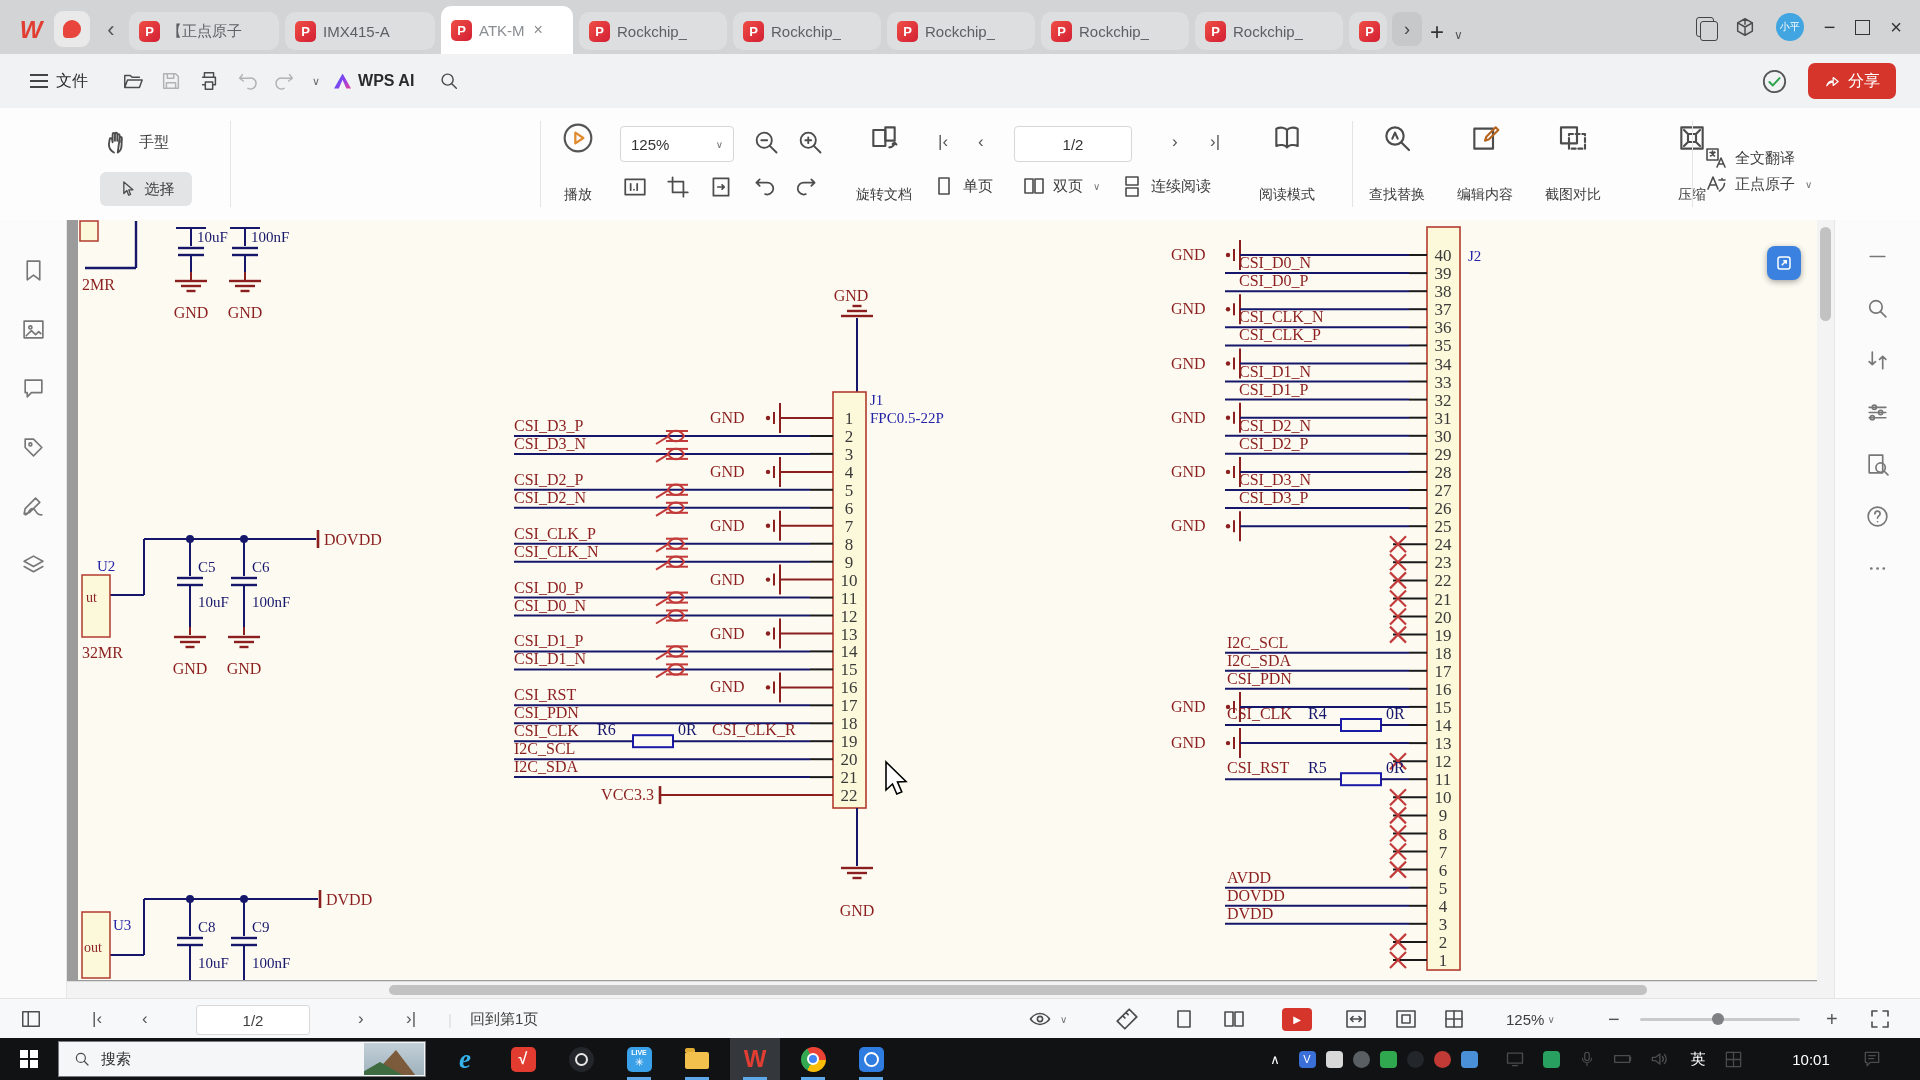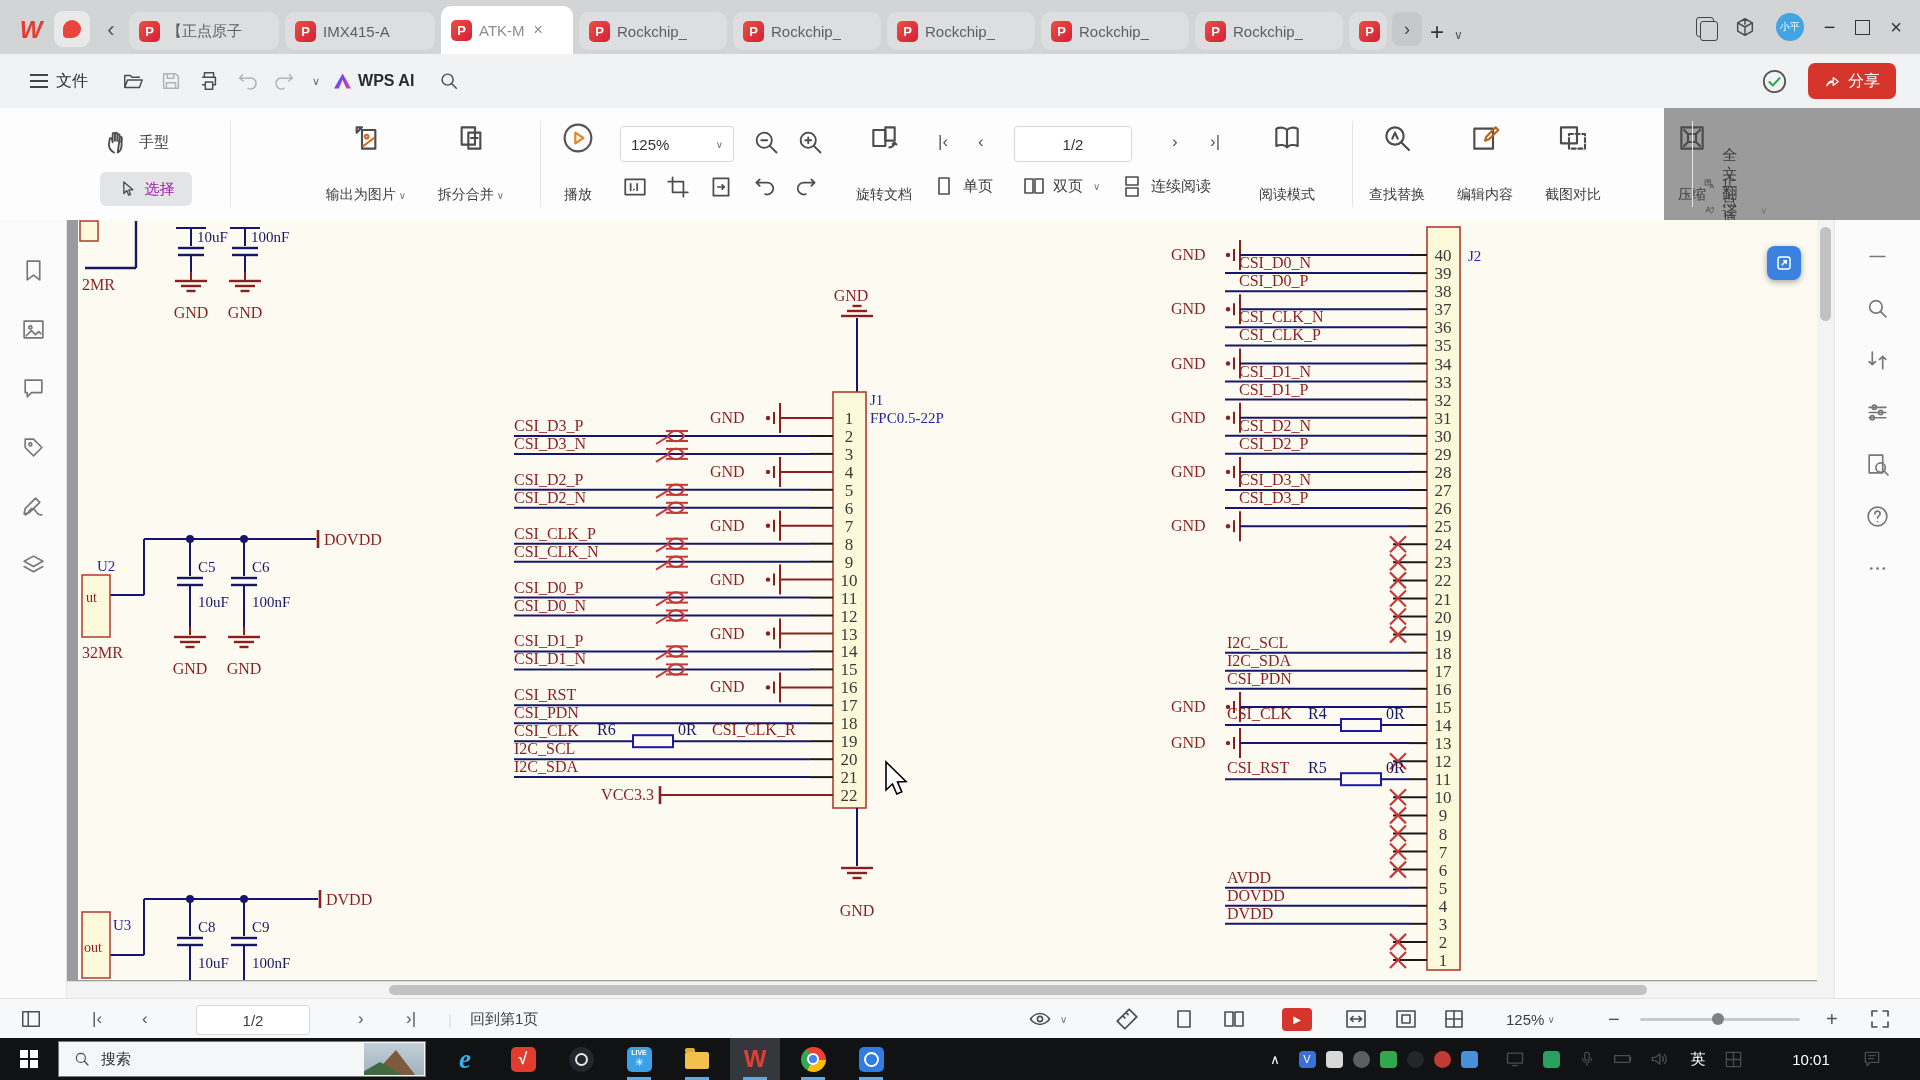--- a/index.html
+++ b/index.html
@@ -35,26 +35,26 @@
   .dim{opacity:.38}
   #menu-items{display:flex;margin-left:56px}
   .mitem{padding:6px 15px;margin:0 6px;position:relative}
   .mitem.active{color:#c7342c}
   .mitem.active:after{content:'';position:absolute;left:12px;right:12px;bottom:-10px;height:3px;background:#c7342c;border-radius:2px}
   .wpsai{display:flex;align-items:center;gap:7px;margin:0 14px;font-weight:600}
   .ailogo{width:17px;height:15px;background:linear-gradient(120deg,#2d6cdf,#8a3ff2,#e84393);clip-path:polygon(50% 0,100% 100%,72% 100%,50% 42%,28% 100%,0 100%)}
   .mright{margin-left:auto;display:flex;align-items:center;gap:20px;padding-right:24px}
   .share{height:36px;padding:0 16px;border-radius:7px;background:#d5352b;color:#fff;display:flex;align-items:center;gap:7px;font-size:16px}
   
-  .toolbar{position:absolute;top:108px;left:0;width:1664px;height:112px;background:#fdfdfe;border-bottom:6px solid #be185d}
+  .toolbar{position:absolute;top:108px;left:0;width:1920px;height:112px;background:#fdfdfe;border-bottom:6px solid #be185d}
   .vdiv{position:absolute;top:13px;height:86px;width:1px;background:#e4e4e5}
   .trow{position:absolute;display:flex;align-items:center;color:#3d3d3d;font-size:15px;gap:7px}
   .tbtn{position:absolute;display:flex;flex-direction:column;align-items:center;justify-content:space-between;top:12px;height:86px;color:#3d3d3d;font-size:14px;padding:2px 4px;box-sizing:border-box}
   .crt{font-size:10px;color:#777;margin-left:3px}
-  .pill{position:absolute;left:100px;top:64px;width:92px;height:34px;background:#e2e4e6;border-radius:6px;display:flex;align-items:center;justify-content:center;gap:7px;font-size:15px;color:#a21caf}
+  .pill{position:absolute;left:100px;top:64px;width:92px;height:34px;background:#e2e4e6;border-radius:6px;display:flex;align-items:center;justify-content:center;gap:7px;font-size:15px;color:#404040}
   .selbox{position:absolute;background:#fff;border:1px solid #d7d7d8;border-radius:4px;display:flex;align-items:center;justify-content:space-between;padding:0 10px;font-size:15px;color:#333;box-sizing:border-box}
   .navg{font-size:17px;color:#555}
   .ticn{width:28px;height:28px}
   .big{width:32px;height:32px}
   
   .workarea{position:absolute;top:220px;left:0;width:1920px;height:778px}
   .leftstrip{position:absolute;left:0;top:0;width:67px;height:778px;background:#fbfbfc;border-right:1px solid #e6e6e6;display:flex;flex-direction:column;align-items:center;padding-top:38px;gap:34px;box-sizing:border-box}
   .lsi{width:25px;height:25px;opacity:.75}
   .docarea{position:absolute;left:67px;top:0;width:1750px;height:778px;background:#9b9b9b;overflow:hidden}
   .rightstrip{position:absolute;left:1834px;top:0;width:86px;height:778px;background:#fbfbfc;border-left:1px solid #e6e6e6;display:flex;flex-direction:column;align-items:center;padding-top:24px;gap:27px;box-sizing:border-box}
@@ -210,37 +210,20 @@
         </svg>
     <span>手型</span>
   </div>
   <div class="pill">
     <svg width="20" height="20" viewBox="0 0 24 24" class="ic">
           <path d="M7 3.5v14l3.6-3.6 2.2 5.6 2.3-.9-2.2-5.6h5z"></path>
         </svg>
     <span>选择</span>
   </div>
   <div class="vdiv" style="left:230px"></div>
-  <div class="tbtn" style="left:306px;width:120px">
-    <svg class="big ic" viewBox="0 0 24 24">
-          <path d="M9 4H5v4 M5 8l4-4"></path>
-          <rect x="9" y="6" width="10" height="14"></rect>
-          <circle cx="12.5" cy="11" r="1.3" stroke="#d2691e"></circle>
-          <path d="M10 18l8-6" stroke="#d2691e"></path>
-        </svg>
-    <span><span>输出为图片</span><span class="crt">∨</span></span>
-  </div>
-  <div class="tbtn" style="left:416px;width:110px">
-    <svg class="big ic" viewBox="0 0 24 24">
-          <rect x="5" y="4" width="10" height="13"></rect>
-          <rect x="10" y="8" width="9" height="12"></rect>
-          <path d="M12 12h5"></path>
-        </svg>
-    <span><span>拆分合并</span><span class="crt">∨</span></span>
-  </div>
   <div class="vdiv" style="left:540px"></div>
   <div class="tbtn" style="left:548px;width:60px">
     <svg class="big" viewBox="0 0 24 24">
           <circle cx="12" cy="12" r="10" fill="none" stroke="#555" stroke-width="1.6"></circle>
           <path d="M10 8l6 4-6 4z" fill="none" stroke="#e08a2e" stroke-width="1.7" stroke-linejoin="round"></path>
         </svg>
     <span>播放</span>
   </div>
   <div class="selbox" style="left:620px;top:18px;width:114px;height:36px">
     <span>125%</span>

